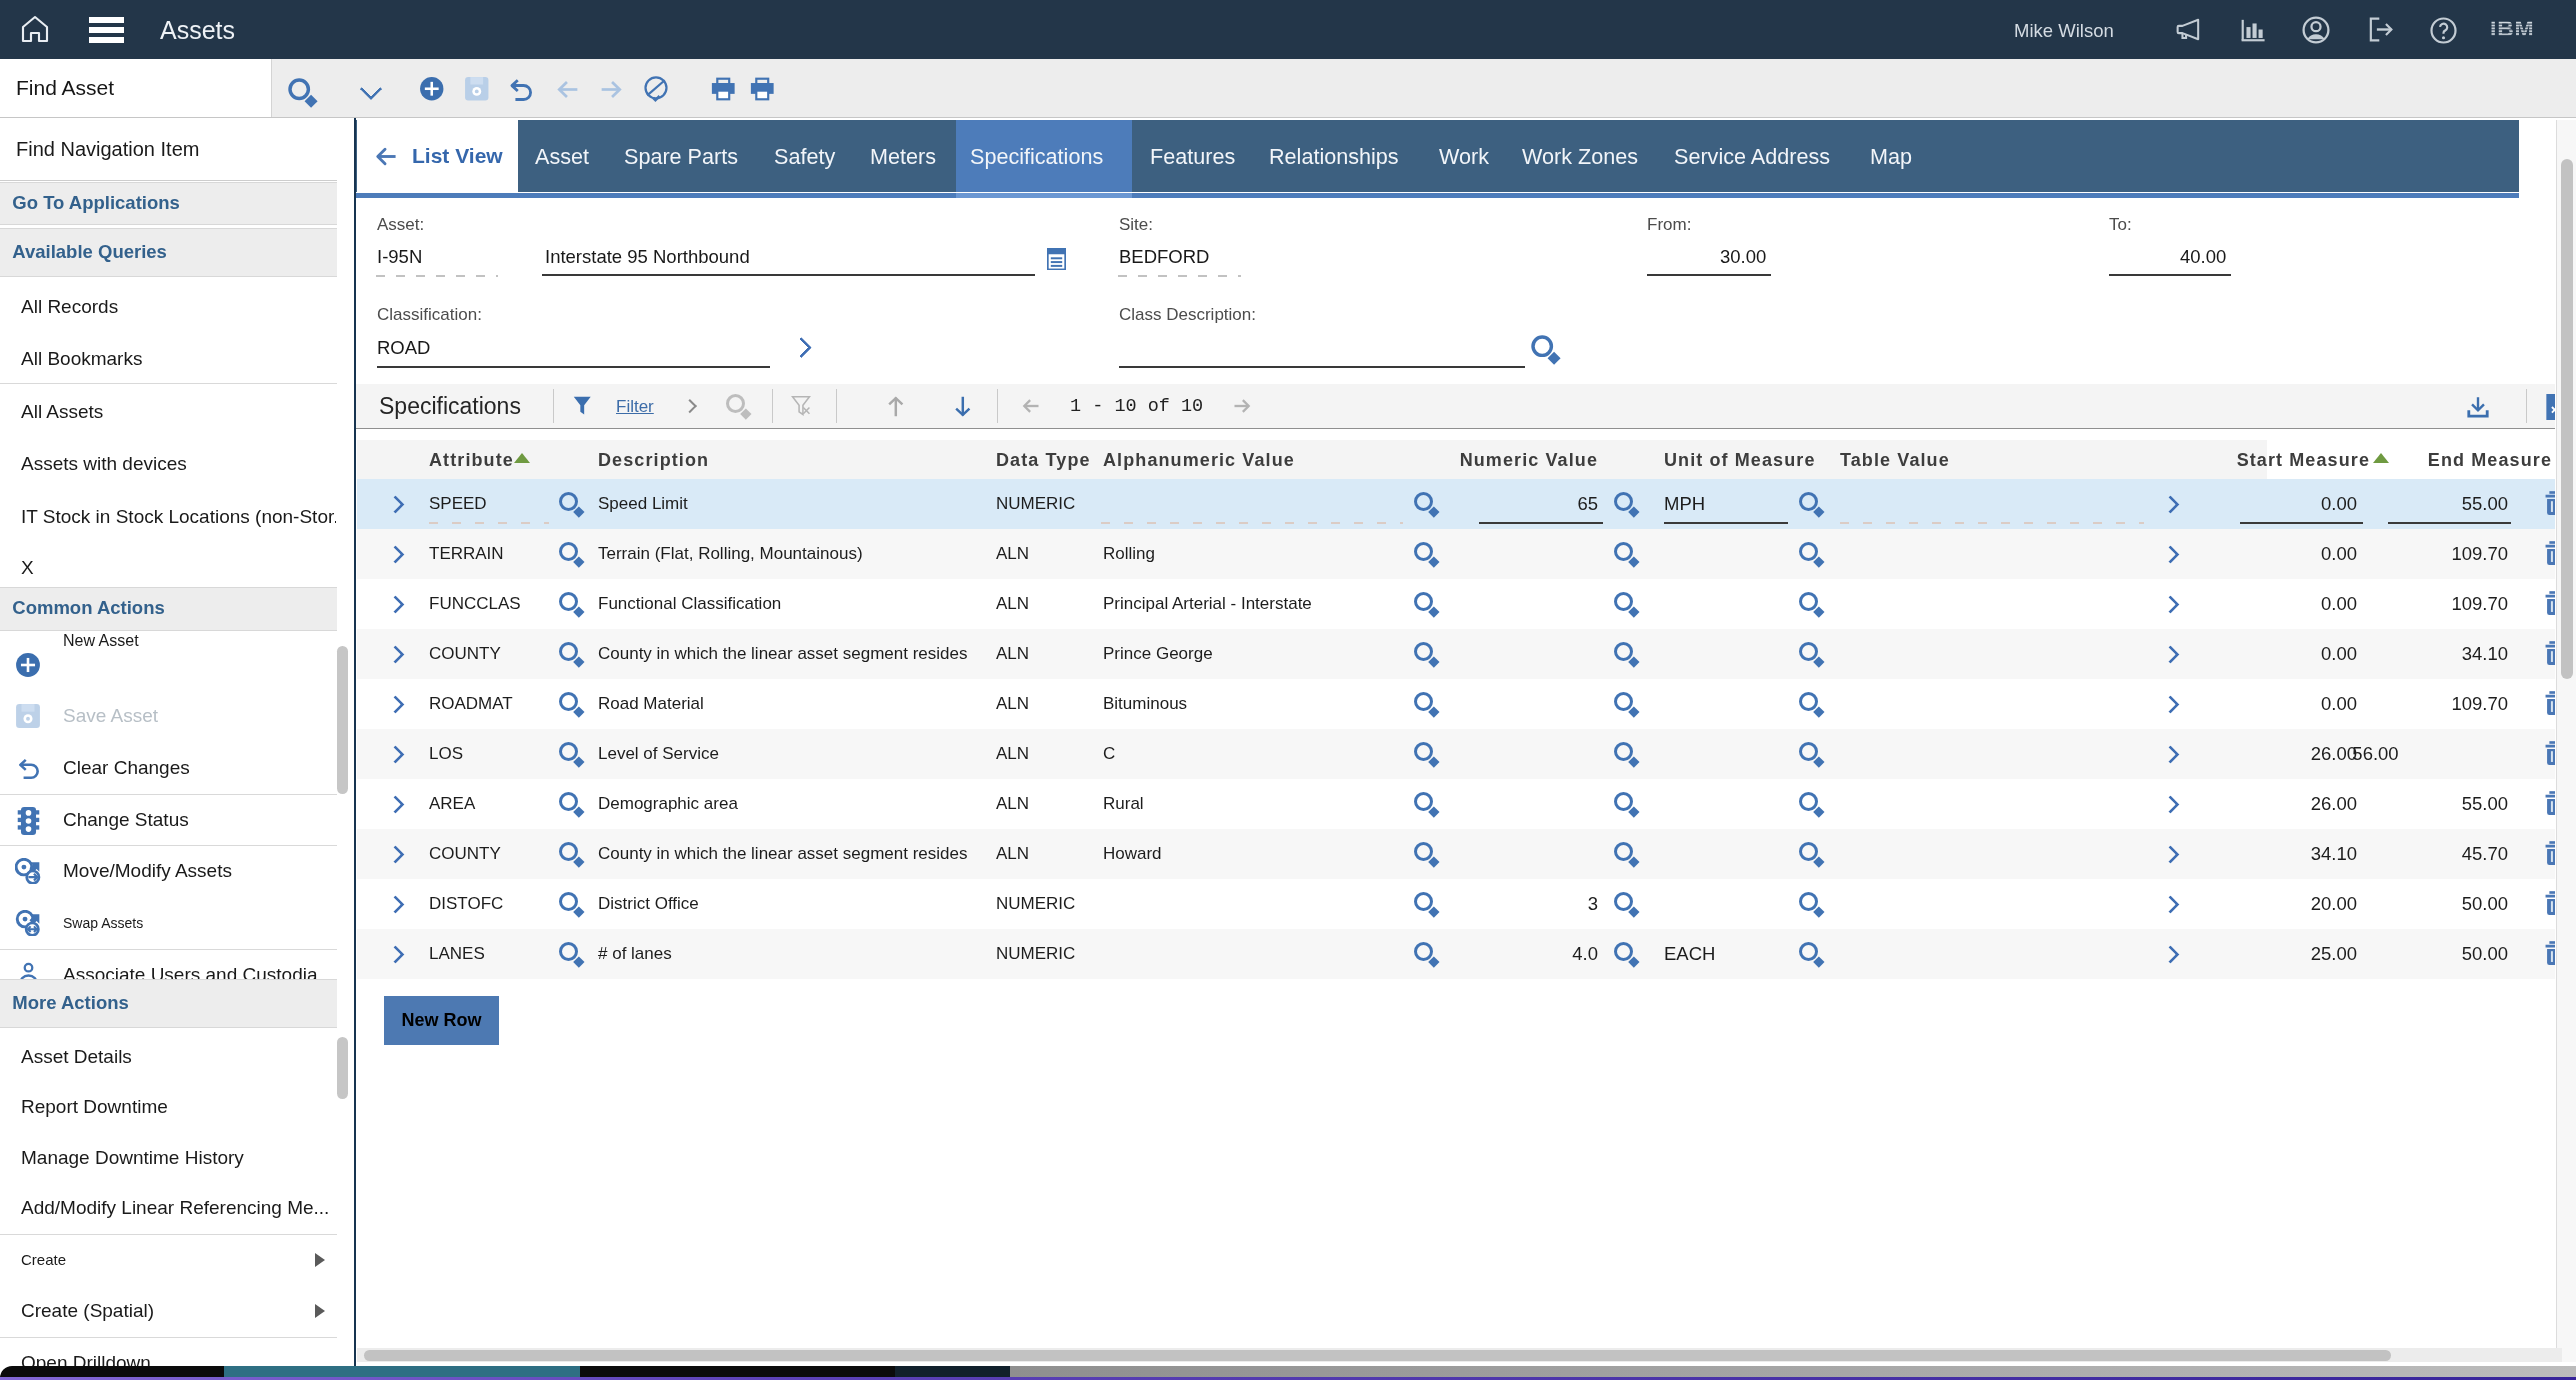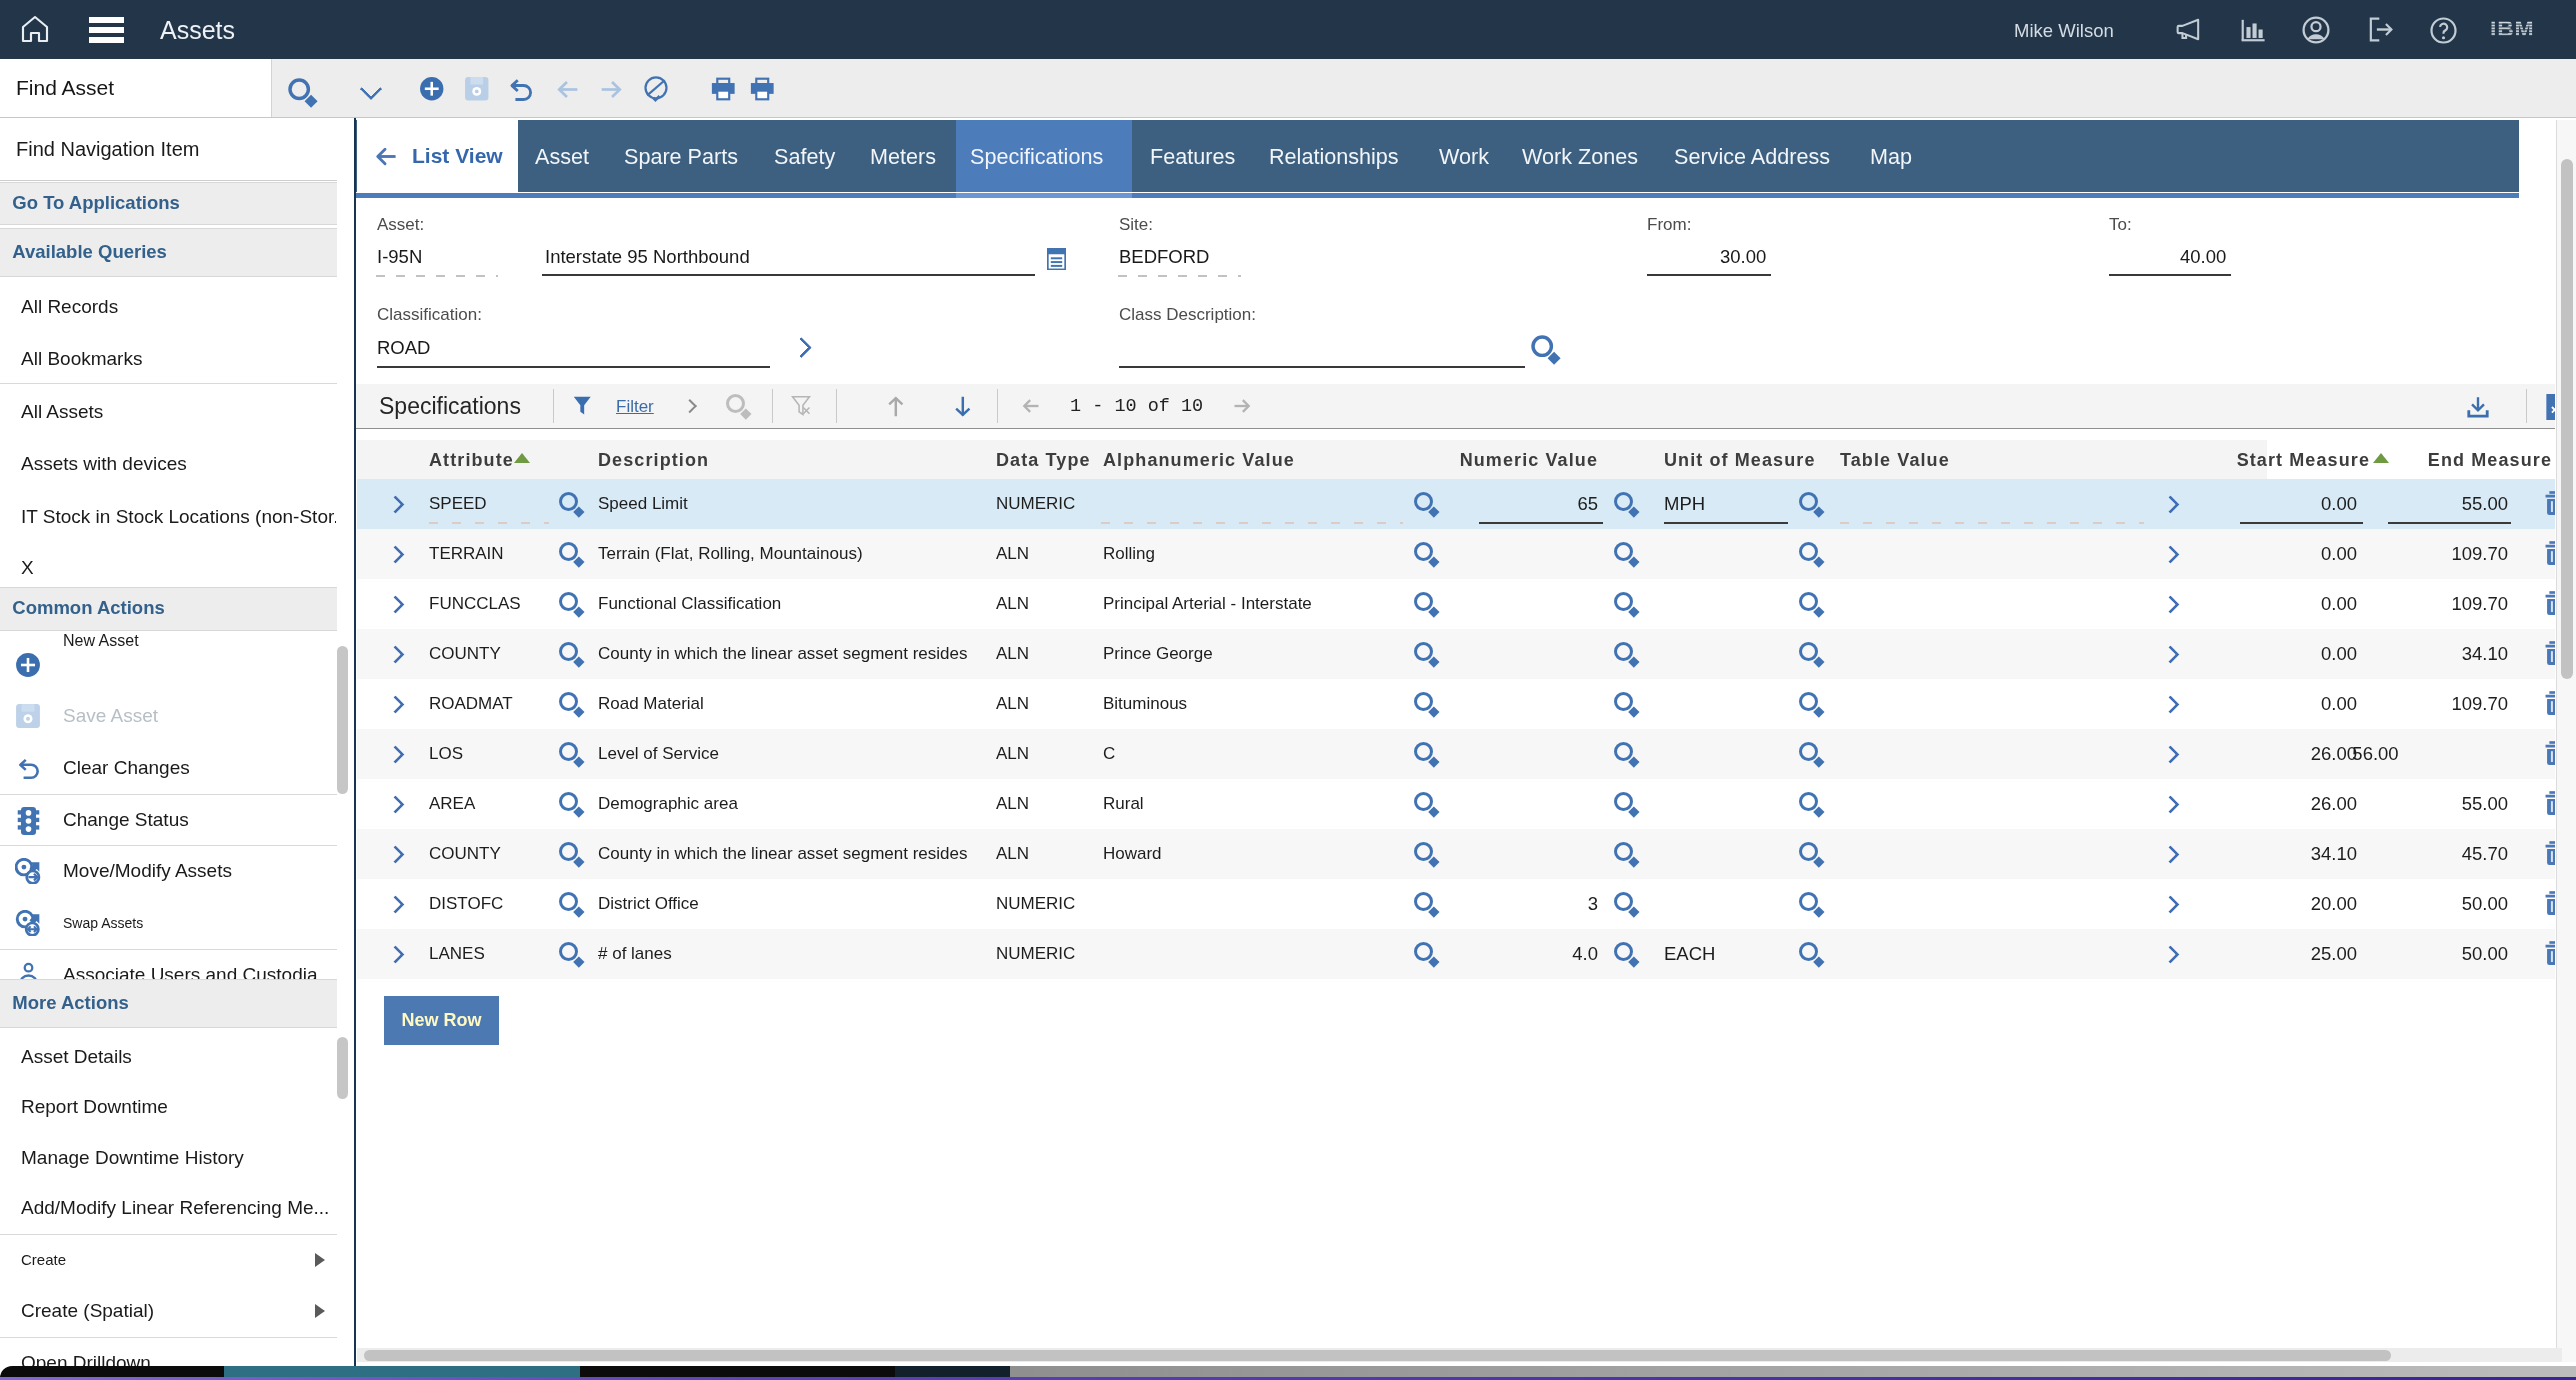--- a/index.html
+++ b/index.html
@@ -618,21 +618,21 @@
       <span class="iv" style="left:2030px;width:121px;text-align:right">50.00</span>
       <svg class="a" style="left:2187px;top:12.3px" width="20" height="25" viewBox="0 0 26 32">
         <rect x="7" y="0" width="12" height="3.4" fill="#4a77b5"></rect>
         <rect x="2" y="4.6" width="22" height="3.6" fill="#4a77b5"></rect>
         <path d="M4 10h18v18a3 3 0 0 1-3 3H7a3 3 0 0 1-3-3z" fill="#4a77b5"></path>
         <rect x="9" y="13" width="2.6" height="14" fill="#d9e5f1"></rect>
         <rect x="14.4" y="13" width="2.6" height="14" fill="#d9e5f1"></rect>
       </svg>
     </div>
 </div>
-<div class="a" style="left:384px;top:996px;width:115px;height:49px;background:#4d79b2;color:#fef9c3;font-weight:bold;font-size:18px;text-align:center;line-height:49px">New Row</div>
+<div class="a" style="left:384px;top:996px;width:115px;height:49px;background:#4d79b2;color:#000000;font-weight:bold;font-size:18px;text-align:center;line-height:49px">New Row</div>
 
 <div class="a sitem" style="left:16px;top:136px;height:26px;line-height:26px;font-size:20px">Find Navigation Item</div>
 <div class="a ssep" style="top:180px;background:#cdcdcd"></div>
 <div class="a shead" style="top:182px;height:43px">
     <span style="top:50%;transform:translateY(-54%)">Go To Applications</span>
   </div>
 <div class="a shead" style="top:228px;height:49px">
     <span style="top:50%;transform:translateY(-54%)">Available Queries</span>
   </div>
 <div class="a sitem" style="left:21px;top:294px;height:26px;line-height:26px;font-size:19px">All Records</div>

